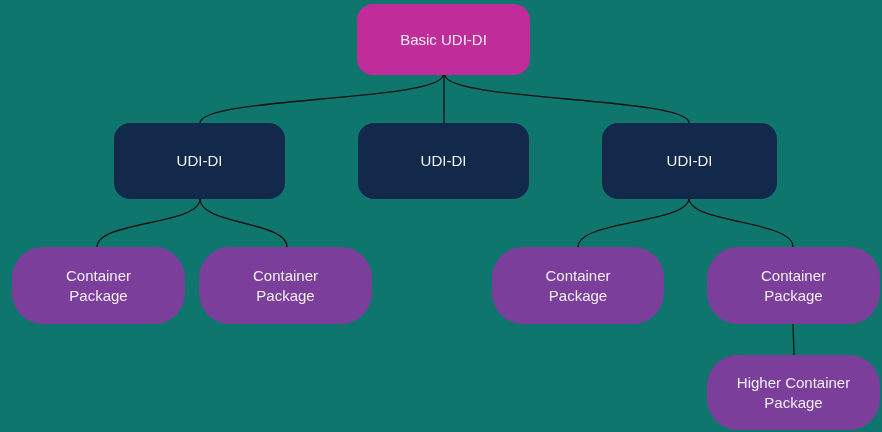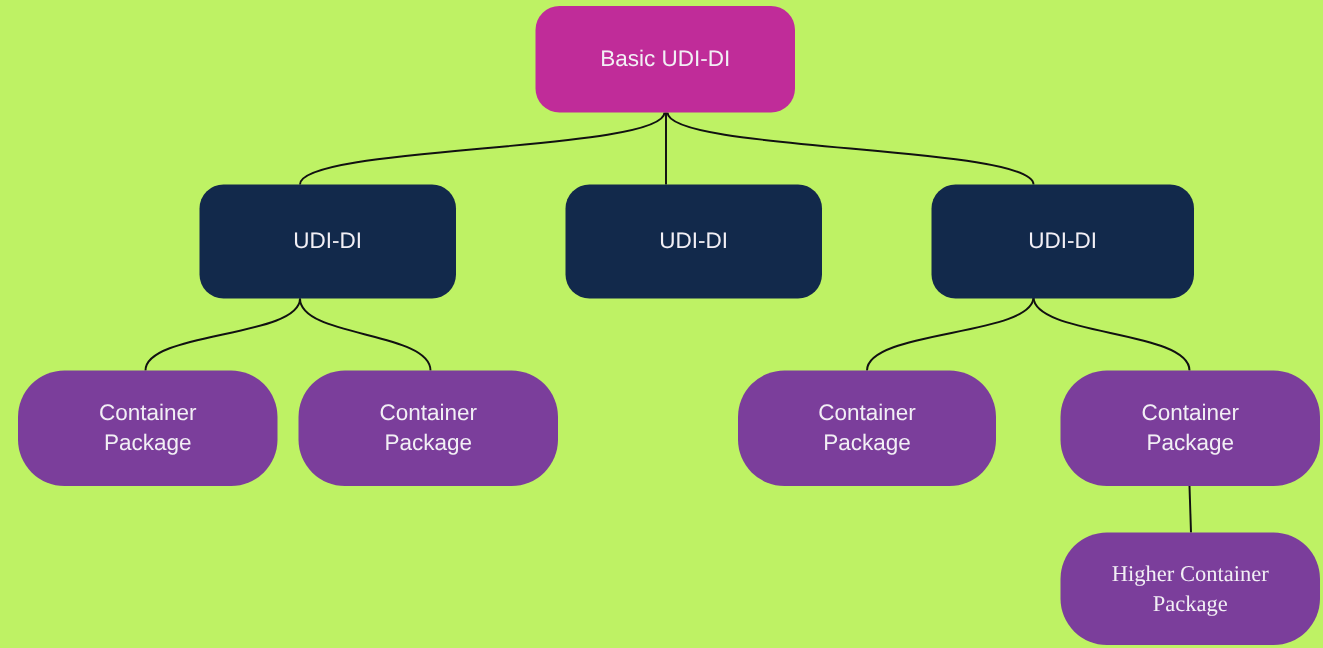--- a/index.html
+++ b/index.html
@@ -5,21 +5,21 @@
   html, body {
     margin: 0;
     padding: 0;
     background: #ffffff;
     font-family: "Liberation Sans", sans-serif;
   }
   .canvas {
     position: relative;
     width: 882px;
     height: 432px;
-    background: #bef264;
+    background: #0f766e;
     overflow: hidden;
   }
   .connector-layer {
     position: absolute;
     left: 0;
     top: 0;
     width: 882px;
     height: 432px;
   }
   .node {
@@ -29,37 +29,37 @@
     justify-content: center;
     text-align: center;
     border-radius: 16px;
     color: var(--text, #F2EFF5);
     font-size: 15px;
     line-height: 20px;
     box-sizing: border-box;
   }
   .node .lbl { display: inline-block; }
   .node--root      { background: var(--magenta, #C02C99); }
-  .node--udi       { background: var(--navy, #12294B); margin-left: 19px; }
+  .node--udi       { background: var(--navy, #12294B); }
   .node--package   { background: var(--purple, #7B3E9B); border-radius: 31px; }
 
   
   #n-basic { left: 357px; top: 4px;   width: 173px; height: 71px; }
   #n-udi1  { left: 114px; top: 123px; width: 171px; height: 76px; }
   #n-udi2  { left: 358px; top: 123px; width: 171px; height: 76px; }
   #n-udi3  { left: 602px; top: 123px; width: 175px; height: 76px; }
   #n-cp1   { left: 12px;  top: 247px; width: 173px; height: 77px; }
   #n-cp2   { left: 199px; top: 247px; width: 173px; height: 77px; }
   #n-cp3   { left: 492px; top: 247px; width: 172px; height: 77px; }
   #n-cp4   { left: 707px; top: 247px; width: 173px; height: 77px; }
   #n-hcp   { left: 707px; top: 355px; width: 173px; height: 75px; }
 
   
   #n-cp1 .lbl, #n-cp2 .lbl, #n-cp3 .lbl, #n-cp4 .lbl { max-width: 110px; }
-  #n-hcp .lbl { max-width: 150px; font-family: Liberation Serif, serif; }
+  #n-hcp .lbl { max-width: 150px; }
 
   .connector-layer path {
     fill: none;
     stroke: var(--line, #111111);
     stroke-width: 1.3;
   }
 </style>
 </head>
 <body>
 

